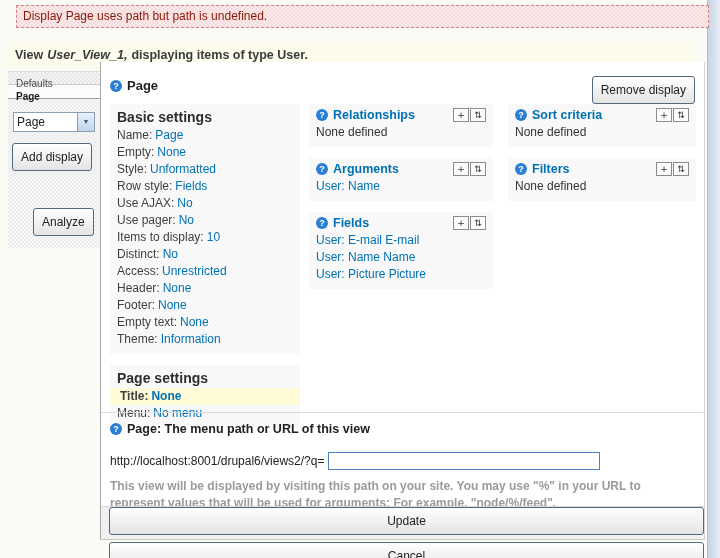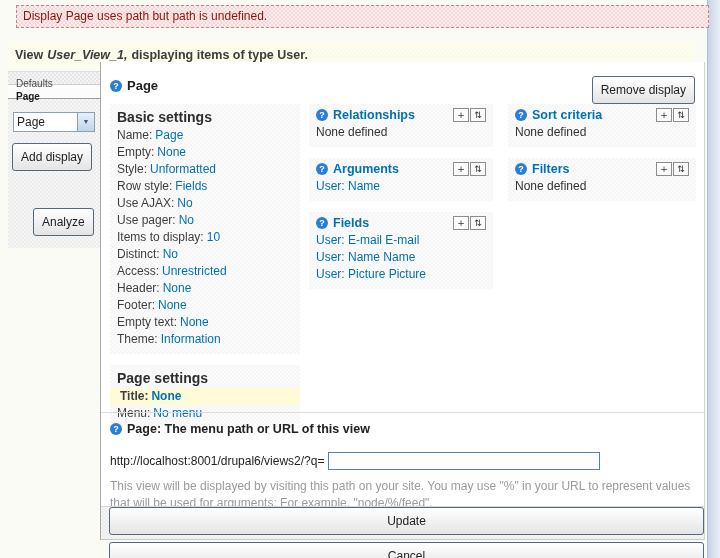--- a/index.html
+++ b/index.html
@@ -76,21 +76,21 @@
   .box-item{line-height:17px;color:#0071b3;display:block;}
   .box-item.plain{color:#333;}
   
   .separator{position:absolute;top:350px;left:0;right:0;border-top:1px solid #dcdcdc;}
   .path-form{position:absolute;top:360px;left:9px;right:10px;}
   .pf-heading{display:flex;align-items:center;gap:5px;font-weight:bold;font-size:12.5px;color:#222;}
   .url-row{margin-top:16px;display:flex;align-items:center;}
   .url-prefix{color:#222;}
   .path-input{margin-left:4px;width:272px;height:18px;border:1px solid #4f81bd;box-sizing:border-box;
     font-family:"Liberation Sans",sans-serif;font-size:12px;padding:1px 3px;outline:none;}
-  .pf-desc{margin-top:8px;width:582px;color:#9b9b9b;line-height:17px;}
+  .pf-desc{margin-top:8px;width:582px;color:#9b9b9b;line-height:17px;font-weight:bold;}
   .buttons-bar{position:absolute;bottom:0;left:0;right:0;height:33px;background-color:#ececec;
     border-top:1px solid #d8d8d8;display:flex;padding-left:8px;gap:7px;box-sizing:border-box;flex-direction:column;}
 </style>
 </head>
 <body>
 
 <div class="scroll-strip"></div>
 
 <div class="error-box dots">Display Page uses path but path is undefined.</div>
 

